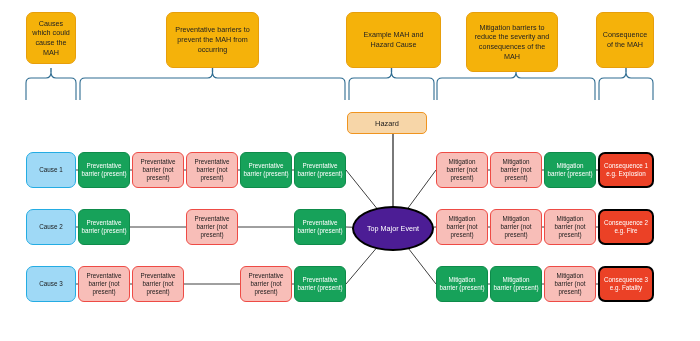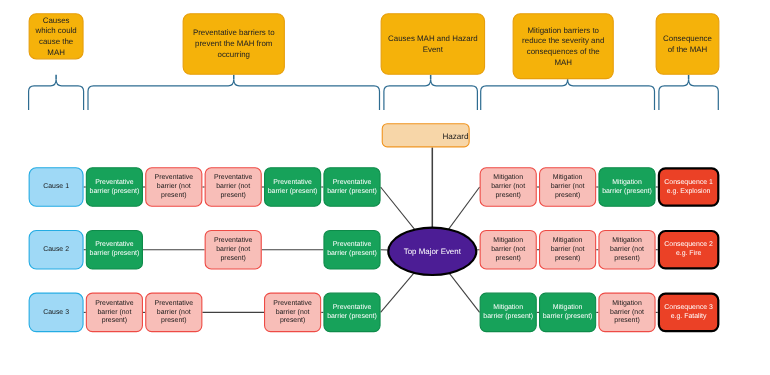--- a/index.html
+++ b/index.html
@@ -63,21 +63,21 @@
     color:#ffffff;
     border-radius:7px;
   }
   .hazard{
     position:absolute;
     background:#F7D6A8;
     border:1.3px solid #F0941F;
     border-radius:5px;
     color:#1a1a1a;
     font-size:7.4px;
-    display:flex;align-items:center;justify-content:flex-end;
+    display:flex;align-items:center;justify-content:center;
     text-align:center;
     box-sizing:border-box;
     z-index:4;
   }
   .tme{
     position:absolute;
     background:#4c1d95;
     border:2.2px solid #000000;
     border-radius:50%;
     color:#ffffff;
@@ -134,28 +134,28 @@
       <line x1="212.5" y1="68" x2="212.5" y2="72" stroke="#2E6C91" stroke-width="1.4"></line>
       <path d="M 349 100 L 349 83 Q 349 78 354 78 L 386.5 78 Q 391.5 78 391.5 72 Q 391.5 78 396.5 78 L 429 78 Q 434 78 434 83 L 434 100" fill="none" stroke="#2E6C91" stroke-width="1.1"></path>
       <line x1="391.5" y1="68" x2="391.5" y2="72" stroke="#2E6C91" stroke-width="1.4"></line>
       <path d="M 437 100 L 437 83 Q 437 78 442 78 L 511 78 Q 516 78 516 72 Q 516 78 521 78 L 590 78 Q 595 78 595 83 L 595 100" fill="none" stroke="#2E6C91" stroke-width="1.1"></path>
       <line x1="516" y1="68" x2="516" y2="72" stroke="#2E6C91" stroke-width="1.4"></line>
       <path d="M 599 100 L 599 83 Q 599 78 604 78 L 621 78 Q 626 78 626 72 Q 626 78 631 78 L 648 78 Q 653 78 653 83 L 653 100" fill="none" stroke="#2E6C91" stroke-width="1.1"></path>
       <line x1="626" y1="68" x2="626" y2="72" stroke="#2E6C91" stroke-width="1.4"></line>
     </svg>
 
   <div id="headers">
-      <div class="hdr" style="left: 26px; top: 12px; width: 50px; height: 42px;">
+      <div class="hdr" style="left: 26px; top: 12px; width: 50px; height: 52px;">
         <span>Causes which could cause the MAH</span>
       </div>
       <div class="hdr" style="left: 166px; top: 12px; width: 93px; height: 56px;">
         <span>Preventative barriers to prevent the MAH from occurring</span>
       </div>
       <div class="hdr" style="left: 346px; top: 12px; width: 95px; height: 56px;">
-        <span>Causes MAH and Hazard Event</span>
+        <span>Example MAH and Hazard Cause</span>
       </div>
       <div class="hdr" style="left: 466px; top: 12px; width: 92px; height: 60px;">
         <span>Mitigation barriers to reduce the severity and consequences of the MAH</span>
       </div>
       <div class="hdr" style="left: 596px; top: 12px; width: 58px; height: 56px;">
         <span>Consequence of the MAH</span>
       </div>
     </div>
   <div id="nodes">
       <div class="node cause" style="left: 26px; top: 152px; width: 50px; height: 36px;">

